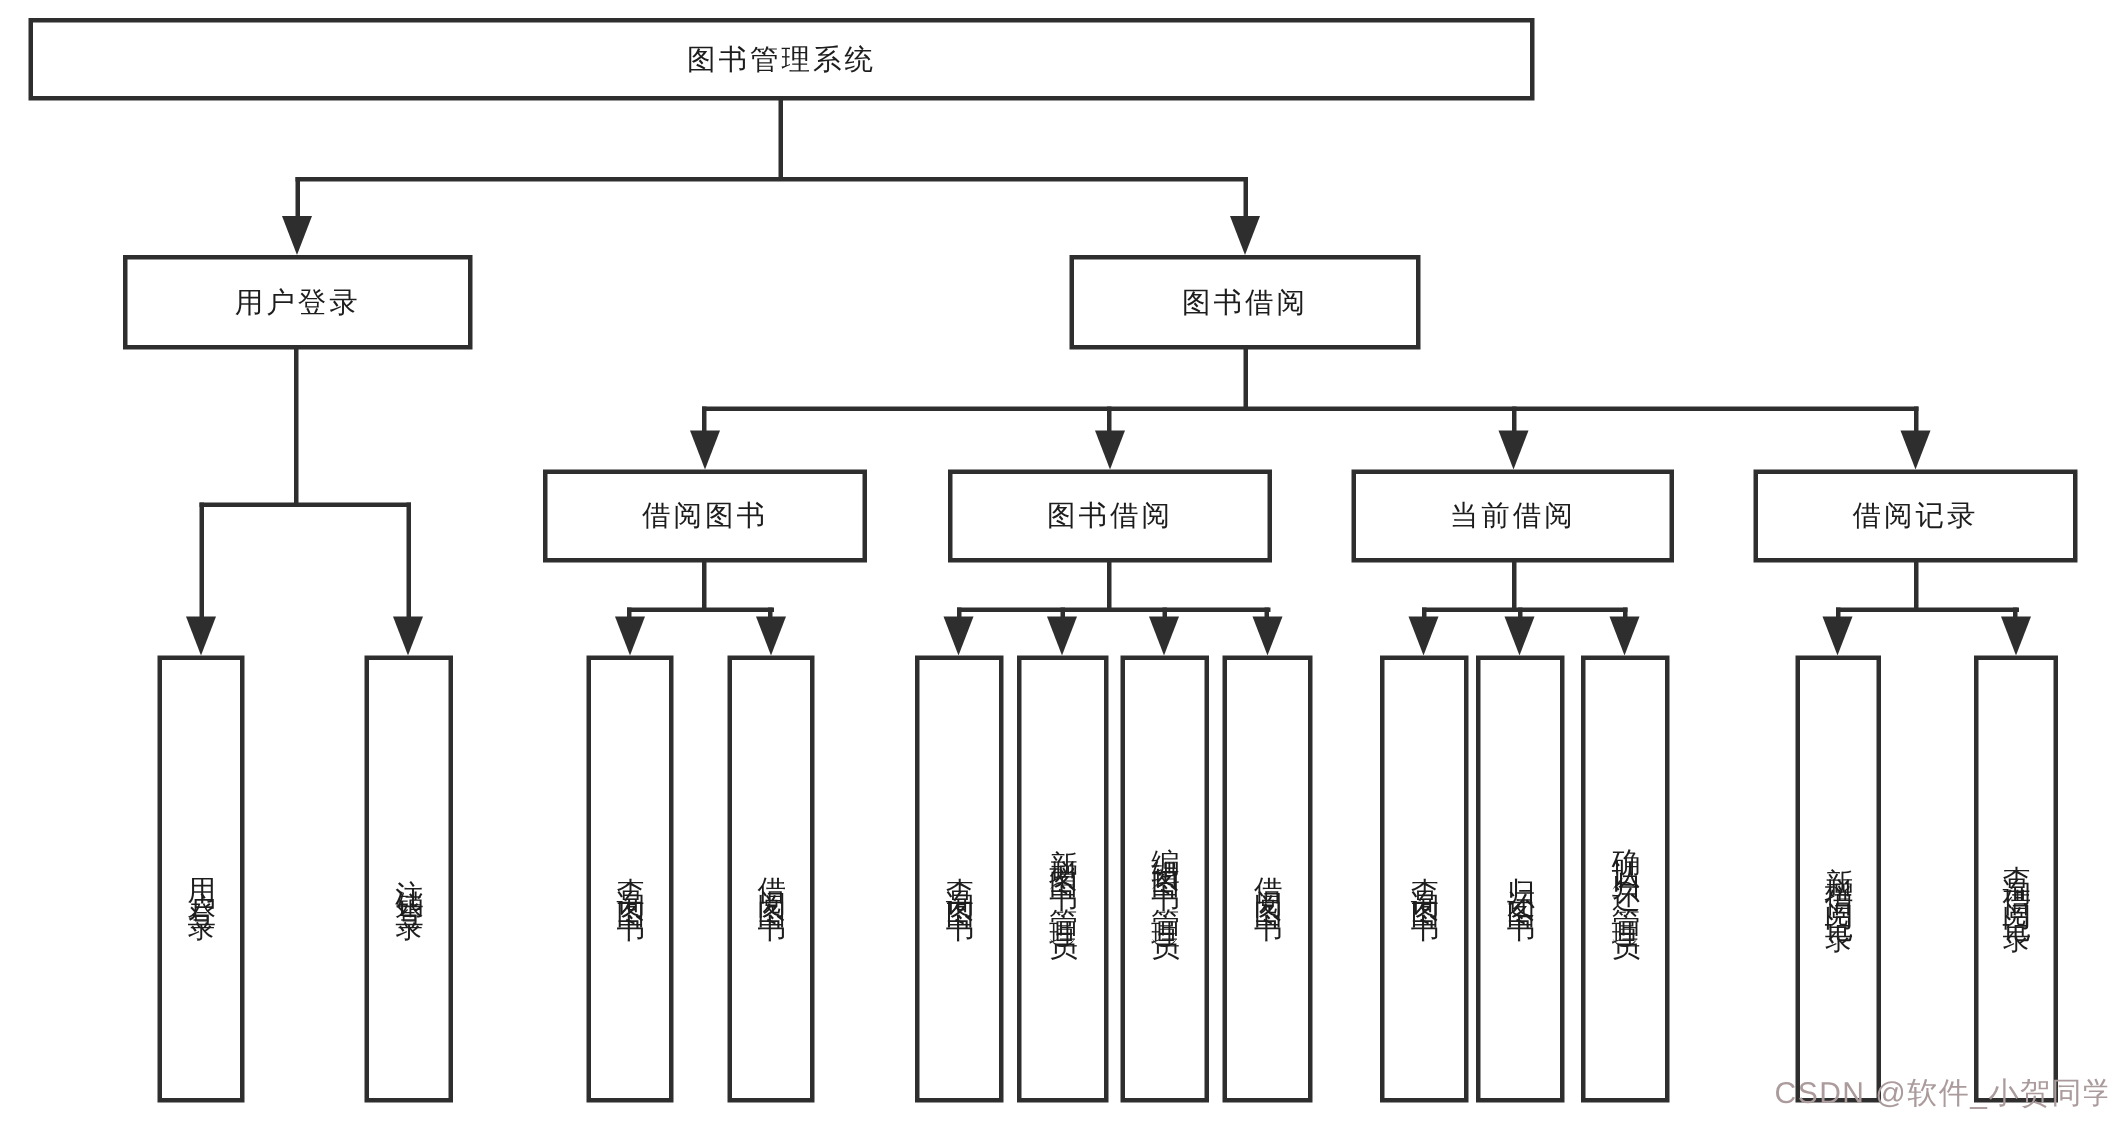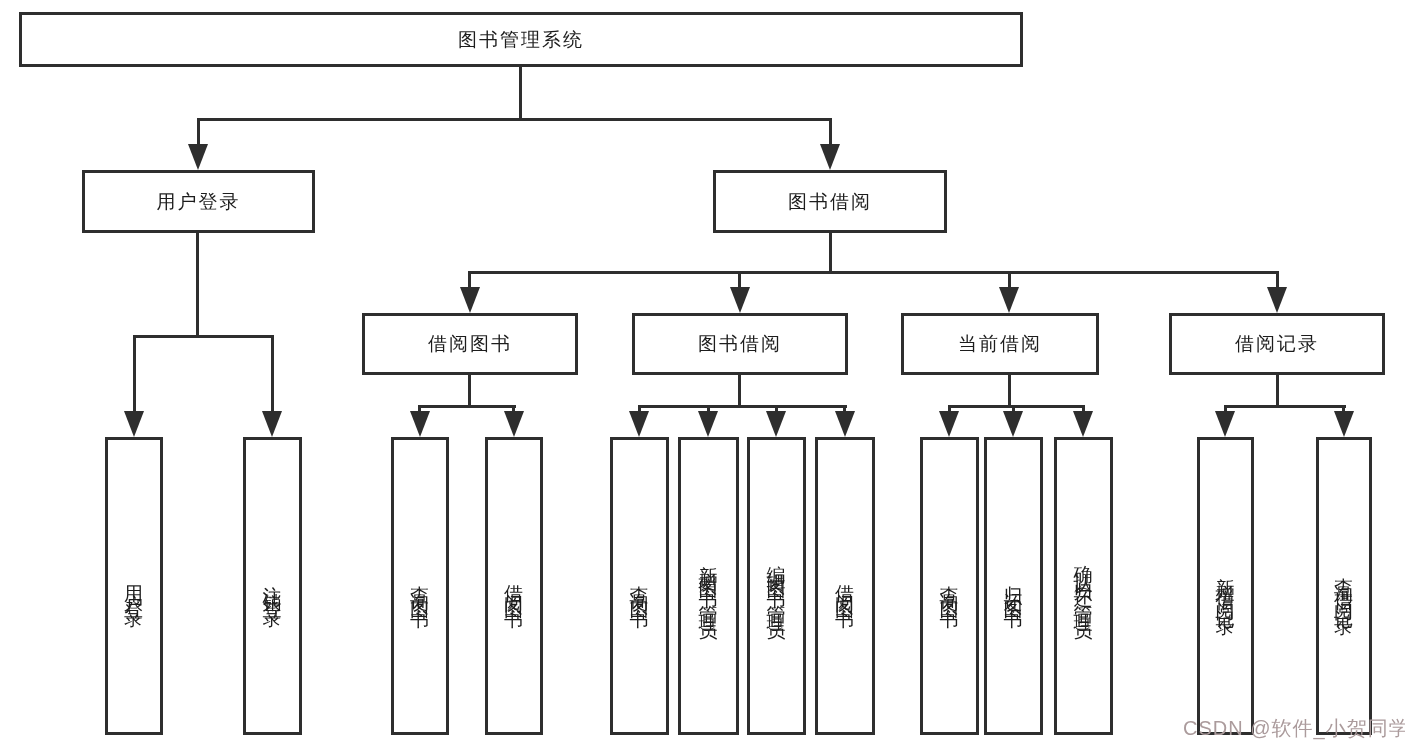--- a/index.html
+++ b/index.html
@@ -59,21 +59,21 @@
   <div class="arrow" style="left:460px;top:287px"></div>
   <div class="vl" style="left:738px;top:271px;height:18px"></div>
   <div class="arrow" style="left:730px;top:287px"></div>
   <div class="vl" style="left:1008px;top:271px;height:18px"></div>
   <div class="arrow" style="left:999px;top:287px"></div>
   <div class="vl" style="left:1276px;top:271px;height:18px"></div>
   <div class="arrow" style="left:1267px;top:287px"></div>
 
   <div class="box" style="left:362px;top:313px;width:216px;height:62px">借阅图书</div>
   <div class="box" style="left:632px;top:313px;width:216px;height:62px">图书借阅</div>
-  <div class="box" style="left:901px;top:313px;width:198px;height:62px">当前借阅</div>
+  <div class="box" style="left:901px;top:313px;width:215px;height:62px">当前借阅</div>
   <div class="box" style="left:1169px;top:313px;width:216px;height:62px">借阅记录</div>
 
   <div class="vl" style="left:468px;top:374px;height:33px"></div>
   <div class="vl" style="left:738px;top:374px;height:33px"></div>
   <div class="vl" style="left:1008px;top:374px;height:33px"></div>
   <div class="vl" style="left:1276px;top:374px;height:33px"></div>
 
   <div class="hl" style="left:418px;top:405px;width:98px"></div>
   <div class="vl" style="left:418px;top:405px;height:10px"></div>
   <div class="arrow" style="left:410px;top:411px"></div>

